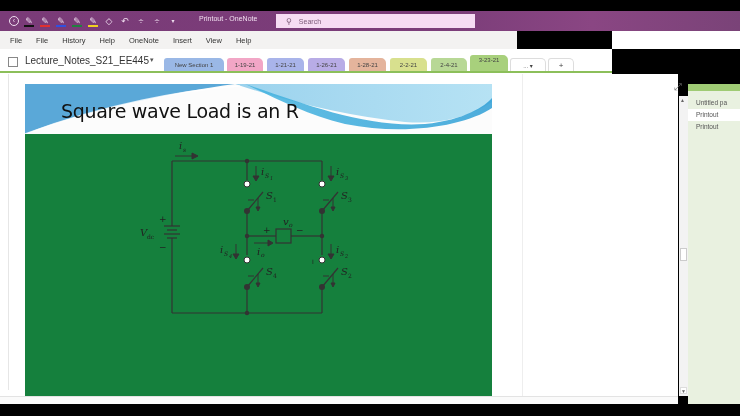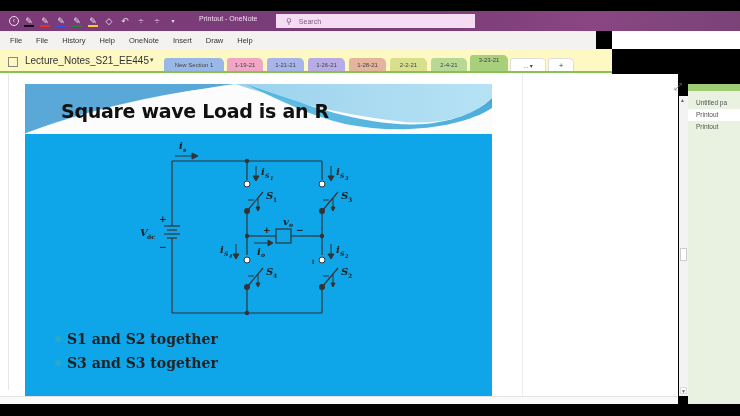--- a/index.html
+++ b/index.html
@@ -9,37 +9,37 @@
   
   .titlebar { position: absolute; left: 0; top: 11px; width: 740px; height: 20px; background: linear-gradient(90deg,#7a3b78 0%,#7b3d79 60%,#8a4683 80%,#7a4378 100%); display: flex; align-items: center; }
   .qat { display: flex; align-items: center; padding-left: 9px; gap: 4px; }
   .qat span { width: 12px; height: 12px; display: inline-flex; align-items: center; justify-content: center; color: #f0dff0; font-size: 9px; line-height: 12px; }
   .pen { position: relative; }
   .pen::after { content: ""; position: absolute; left: 1px; right: 1px; bottom: 0; height: 2px; background: var(--c); }
   .title-text { position: absolute; left: 199px; top: 4px; color: #f2dff0; font-size: 7px; }
   .search { position: absolute; left: 276px; top: 3px; width: 199px; height: 14px; background: #f6dcf3; display: flex; align-items: center; padding-left: 10px; gap: 7px; font-size: 7px; color: #7c5a78; }
 
   
-  .menubar { position: absolute; left: 0; top: 31px; width: 596px; height: 18px; background: #f3f2f1; display: flex; align-items: center; padding-left: 10px; gap: 0; }
+  .menubar { position: absolute; left: 0; top: 31px; width: 517px; height: 18px; background: #f3f2f1; display: flex; align-items: center; padding-left: 10px; gap: 0; }
   .menubar span { font-size: 7.5px; color: #333; margin-right: 14px; }
   .menuright { position: absolute; left: 612px; top: 31px; width: 128px; height: 18px; background: #fff; }
 
   
-  .nbbar { position: absolute; left: 0; top: 49px; width: 612px; height: 25px; background: #fef9c3; }
+  .nbbar { position: absolute; left: 0; top: 49px; width: 612px; height: 25px; background: #ffffff; }
   .nbbar .line { position: absolute; left: 0; top: 22px; width: 612px; height: 2px; background: #8cbf5a; }
   .nb-icon { position: absolute; left: 8px; top: 8px; width: 10px; height: 10px; border: 1px solid #888; }
   .nb-name { position: absolute; left: 25px; top: 6px; font-size: 10px; color: #333; }
   .nb-caret { position: absolute; left: 150px; top: 7px; font-size: 7px; color: #555; }
   .tab { position: absolute; top: 9px; height: 13px; font-size: 6px; color: #444; display: flex; align-items: center; justify-content: center; border-radius: 3px 5px 0 0; }
   .tab.active { top: 6px; height: 17px; }
 
   
   .page { position: absolute; left: 0; top: 74px; width: 678px; height: 322px; background: #fff; }
   .leftbar { position: absolute; left: 8px; top: 0; width: 1px; height: 316px; background: #e6e6e6; }
-  .slide { position: absolute; left: 25px; top: 10px; width: 467px; height: 312px; background: #0ea5e9; font-weight: bold; }
+  .slide { position: absolute; left: 25px; top: 10px; width: 467px; height: 312px; background: #15803d; }
   .banner { position: absolute; left: 0; top: 0; width: 467px; height: 50px; }
   .slide-title { position: absolute; left: 36px; top: 16px; font-size: 19px; color: #111; font-family: "DejaVu Sans", sans-serif; letter-spacing: -0.3px; }
   .circuit { position: absolute; left: 105px; top: 48px; width: 240px; height: 185px; }
   .bullets { position: absolute; left: 30px; top: 243px; }
   .bullet { display: flex; align-items: center; height: 24px; font-family: "DejaVu Serif", serif; font-size: 14px; color: #222; }
   .bullet .dot { width: 6px; height: 6px; border-radius: 50%; background: #2aa9c9; margin-right: 6px; }
   .vdivider { position: absolute; left: 522px; top: 0; width: 1px; height: 322px; background: #eee; }
 
   .hscroll { position: absolute; left: 0; top: 396px; width: 678px; height: 8px; background: #fafafa; border-top: 1px solid #e3e3e3; }
   .bottom { position: absolute; left: 0; top: 404px; width: 740px; height: 12px; background: #000; }
@@ -83,21 +83,21 @@
     </div>
   </div>
 
   <div class="menubar">
     <span>File</span>
     <span>File</span>
     <span>History</span>
     <span>Help</span>
     <span>OneNote</span>
     <span>Insert</span>
-    <span>Draw</span>
+    <span>View</span>
     <span>Help</span>
   </div>
   <div class="menuright"></div>
 
   <div class="nbbar">
     <div class="nb-icon"></div>
     <div class="nb-name">Lecture_Notes_S21_EE445</div>
     <div class="nb-caret">▾</div>
 
     <div class="tab" style="left:164px;width:60px;background:#9ab8e6;">New Section 1</div>
@@ -243,30 +243,20 @@
         </g>
         <g font-family="DejaVu Sans, sans-serif" font-size="9" fill="#222">
           <text x="29" y="90">+</text>
           <text x="29" y="118">−</text>
           <text x="133" y="101">+</text>
           <text x="166" y="101">−</text>
           <text x="182" y="132" font-size="6">I</text>
         </g>
       </svg>
 
-      <div class="bullets">
-        <div class="bullet">
-          <span class="dot"></span>
-          <span>S1 and S2 together</span>
-        </div>
-        <div class="bullet">
-          <span class="dot"></span>
-          <span>S3 and S3 together</span>
-        </div>
-      </div>
     </div>
 
     <div class="vdivider"></div>
   </div>
 
   <div class="expand">⤢</div>
 
   <div class="vscroll">
     <span class="up">▲</span>
     <div class="thumb"></div>

